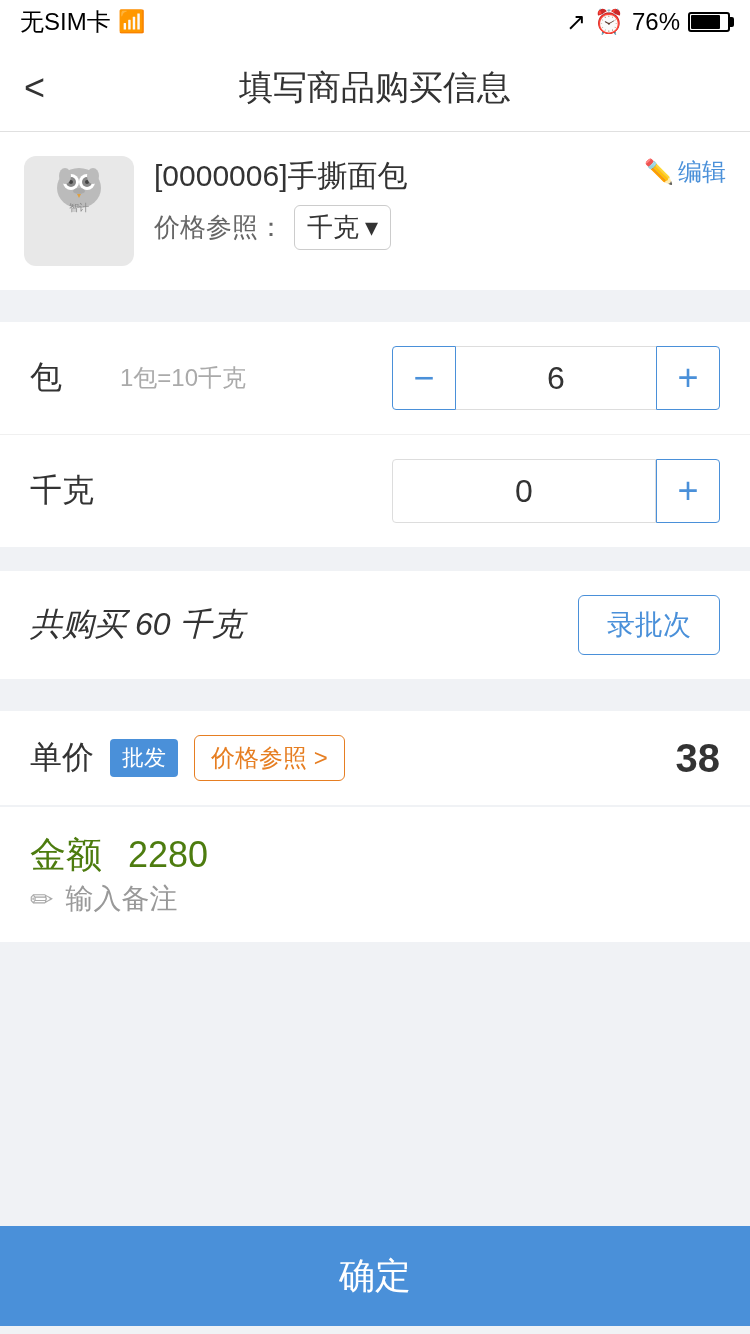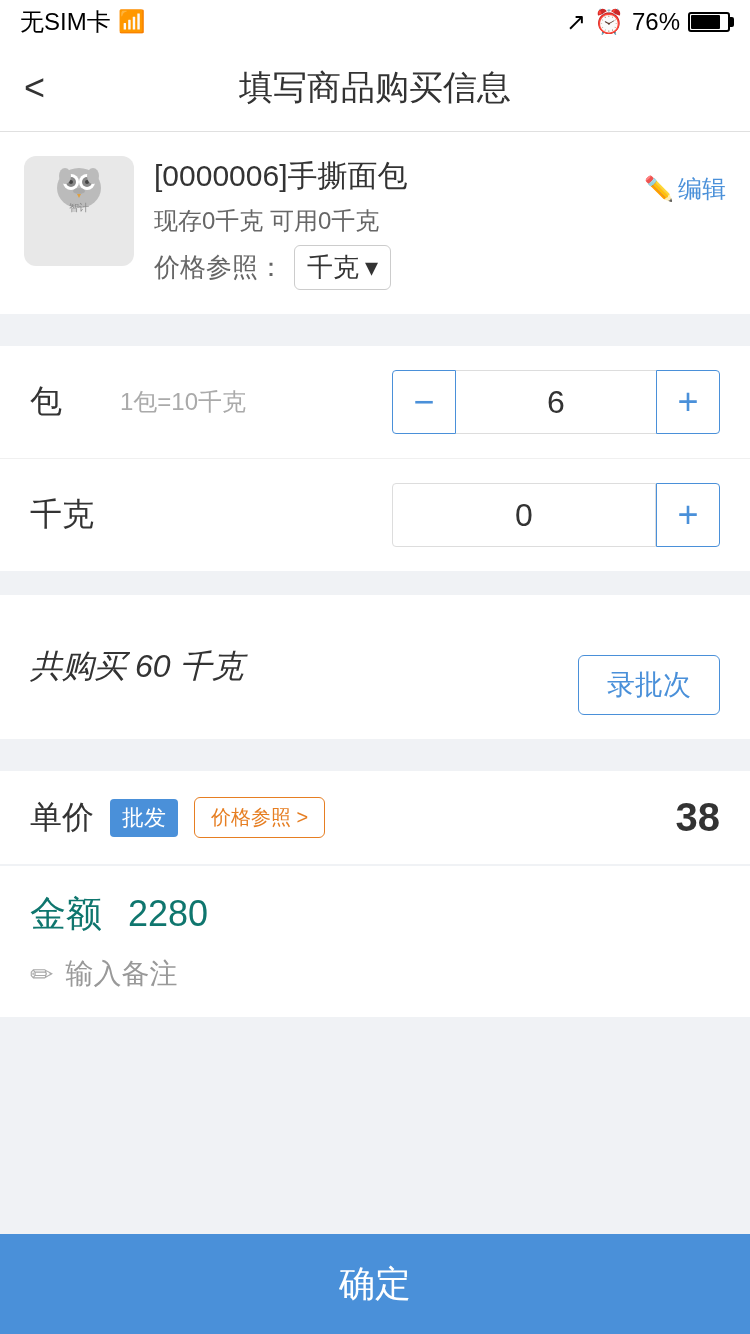--- a/index.html
+++ b/index.html
@@ -143,21 +143,21 @@
     .edit-btn {
       color: #4a90d9;
       font-size: 24px;
       display: flex;
       align-items: center;
       gap: 4px;
     }
     .product-header {
       display: flex;
       justify-content: space-between;
-      align-items: flex-end;
+      align-items: flex-start;
     }
 
     
     .quantity-section {
       background: #fff;
       margin-bottom: 16px;
     }
     .quantity-row {
       display: flex;
       align-items: center;
@@ -241,21 +241,20 @@
       font-style: italic;
     }
     .batch-btn {
       border: 1px solid #4a90d9;
       border-radius: 6px;
       padding: 10px 28px;
       color: #4a90d9;
       font-size: 28px;
       background: #fff;
       cursor: pointer;
-      margin-top: 36px;
     }
 
     
     .price-section {
       background: #fff;
       margin-top: 16px;
       padding: 24px 30px;
       display: flex;
       align-items: center;
       gap: 16px;
@@ -269,21 +268,21 @@
       color: #fff;
       font-size: 22px;
       padding: 4px 12px;
       border-radius: 4px;
     }
     .price-ref-btn {
       border: 1px solid #e67e22;
       border-radius: 6px;
       padding: 6px 16px;
       color: #e67e22;
-      font-size: 20px;
+      font-size: 24px;
       display: flex;
       align-items: center;
       gap: 4px;
       background: #fff;
       cursor: pointer;
     }
     .price-value {
       margin-left: auto;
       font-size: 40px;
       color: #333;
@@ -291,22 +290,21 @@
     }
 
     
     .amount-section {
       background: #fff;
       margin-top: 2px;
       padding: 24px 30px;
     }
     .amount-row {
       font-size: 36px;
-      color: #0f766e;
-      margin-bottom: 16px;
+      color: #4d7c0f;
     }
     .amount-value {
       font-weight: 500;
     }
     .remark-row {
       display: flex;
       align-items: center;
       gap: 12px;
       color: #999;
       font-size: 28px;
@@ -318,21 +316,21 @@
 
     
     .content-spacer {
       height: 280px;
       background: #f0f2f5;
     }
 
     
     .bottom-btn {
       position: fixed;
-      bottom: 0;
+      bottom: 8px;
       left: 0;
       width: 750px;
       height: 100px;
       background: #4a90d9;
       display: flex;
       align-items: center;
       justify-content: center;
       font-size: 36px;
       color: #fff;
       cursor: pointer;
@@ -382,21 +380,20 @@
     </svg>
   </div>
   <div class="product-info">
     <div class="product-header">
       <div class="product-name">[0000006]手撕面包</div>
       <div class="edit-btn">
         <span>✏️</span>
         <span>编辑</span>
       </div>
     </div>
-    <div class="product-stock">现存0千克  可用0千克</div>
     <div class="product-unit-row">
       <span>价格参照：</span>
       <div class="unit-select">
         <span>千克</span>
         <span>▾</span>
       </div>
     </div>
   </div>
 </div>
 

